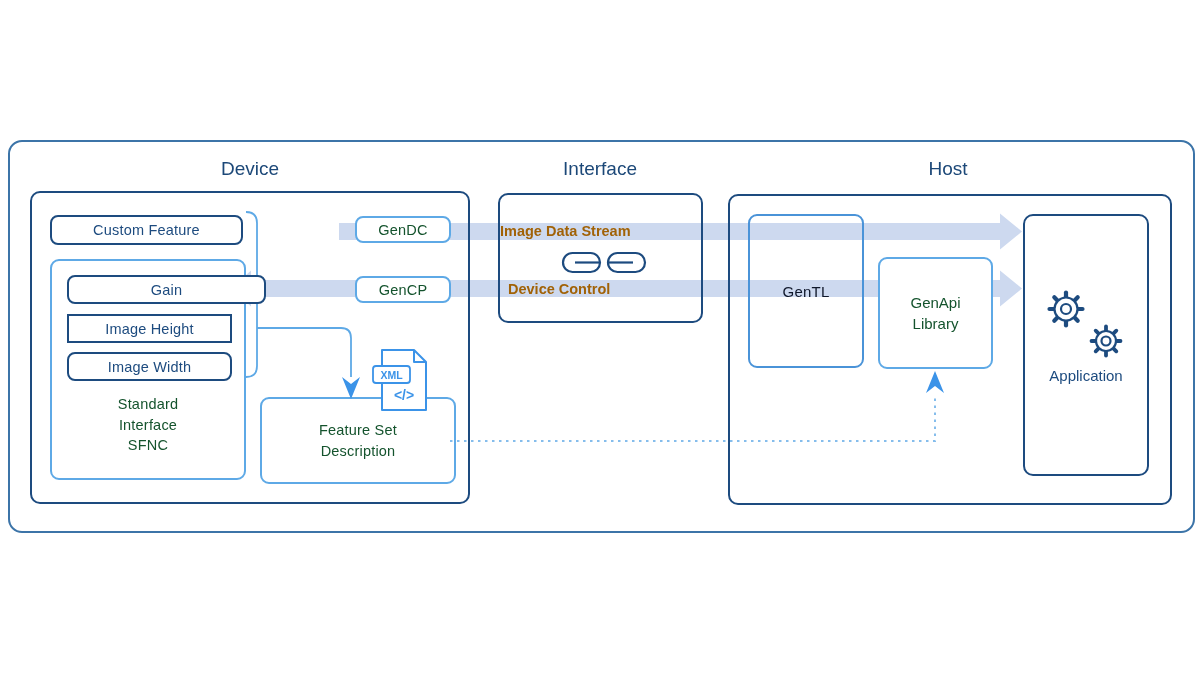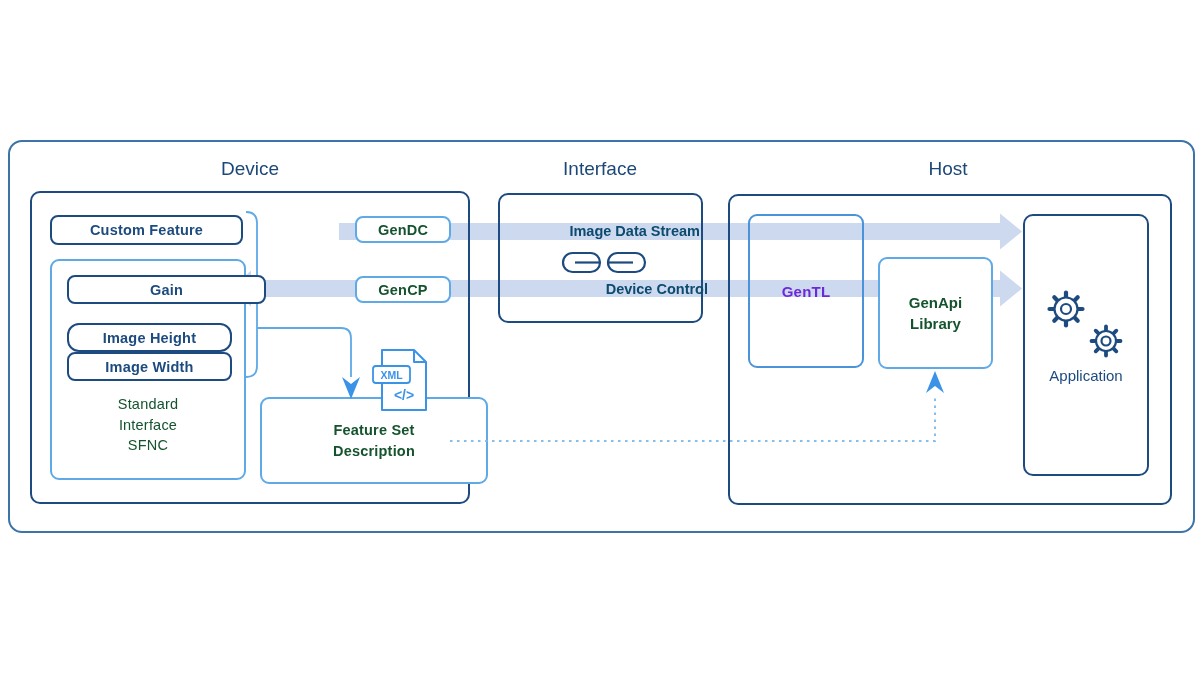--- a/index.html
+++ b/index.html
@@ -8,28 +8,28 @@
     font-family:"Liberation Sans","DejaVu Sans",sans-serif;
   }
   svg.layer{position:absolute;left:0;top:0;pointer-events:none;}
   .under{z-index:1;}
   .over{z-index:3;}
   .box{position:absolute;box-sizing:border-box;z-index:2;border-radius:9px;background:transparent;}
   .navy{border:2px solid #1d4b7f;}
   .lite{border:2px solid #5ea9e6;}
   .blite{border:2px solid #4a93d8;}
   .bg-white{background:#ffffff;}
-  .lbl{display:flex;align-items:center;justify-content:center;text-align:left;font-weight:bold;}
+  .lbl{display:flex;align-items:center;justify-content:center;text-align:left;}
   .col{flex-direction:column;}
   .t-navy{color:#1d4b7f;}
   .t-blue{color:#14532d;}
   .fs{font-size:14.5px;letter-spacing:.2px;}
   .title{position:absolute;z-index:2;text-align:center;font-size:19px;color:#1c4878;}
   .caption{position:absolute;z-index:2;text-align:center;line-height:20.5px;}
-  .bandlabel{position:absolute;z-index:3;text-align:right;font-size:14.5px;font-weight:600;color:#0c4a6e;}
+  .bandlabel{position:absolute;z-index:3;text-align:left;font-size:14.5px;font-weight:600;color:#a16207;}
 </style>
 </head>
 <body>
 
 <div class="canvas">
 
   <svg class="layer under" width="1200" height="675">
 
     <polygon points="339,223 1000,223 1000,213.5 1022,231.5 1000,249.5 1000,240 339,240" fill="#cdd9ef"></polygon>
 
@@ -47,41 +47,41 @@
 
   <div class="title" style="left:150px;top:158px;width:200px;">Device</div>
   <div class="title" style="left:500px;top:158px;width:200px;">Interface</div>
   <div class="title" style="left:848px;top:158px;width:200px;">Host</div>
 
   <div class="box navy bg-white lbl fs t-navy" style="left:50px;top:215px;width:193px;height:30px;border-radius:8px;">Custom Feature</div>
 
   <div class="box lite" style="left:50px;top:259px;width:196px;height:221px;"></div>
 
   <div class="box navy bg-white lbl fs t-navy" style="left:67px;top:275px;width:199px;height:29px;border-radius:8px;">Gain</div>
-  <div class="box navy bg-white lbl fs t-navy" style="left:67px;top:314px;width:165px;height:29px;border-radius:12px;margin-top:9px;">Image Height</div>
+  <div class="box navy bg-white lbl fs t-navy" style="left:67px;top:314px;width:165px;height:29px;border-radius:0;">Image Height</div>
   <div class="box navy bg-white lbl fs t-navy" style="left:67px;top:352px;width:165px;height:29px;border-radius:8px;">Image Width</div>
 
   <div class="caption fs t-blue" style="left:50px;top:394px;width:196px;">
     <div>Standard</div>
     <div>Interface</div>
     <div>SFNC</div>
   </div>
 
-  <div class="box lite bg-white lbl col fs t-blue" style="left:260px;top:397px;width:228px;height:87px;line-height:21px;">
+  <div class="box lite bg-white lbl col fs t-blue" style="left:260px;top:397px;width:196px;height:87px;line-height:21px;">
     <div>Feature Set</div>
     <div>Description</div>
   </div>
 
   <div class="box lite bg-white lbl fs t-blue" style="left:355px;top:216px;width:96px;height:27px;border-radius:8px;">GenDC</div>
   <div class="box lite bg-white lbl fs t-blue" style="left:355px;top:276px;width:96px;height:27px;border-radius:8px;">GenCP</div>
 
   <div class="bandlabel" style="left:500px;top:223px;width:200px;">Image Data Stream</div>
   <div class="bandlabel" style="left:500px;top:281px;width:200px;margin-left:8px;">Device Control</div>
 
-  <div class="box blite lbl fs" style="left:748px;top:214px;width:116px;height:154px;color:#6d28d9;font-size:15px;">GenTL</div>
+  <div class="box blite lbl fs" style="left:748px;top:214px;width:116px;height:154px;color:#0f172a;font-size:15px;">GenTL</div>
 
   <div class="box lite bg-white lbl col t-blue" style="left:878px;top:257px;width:115px;height:112px;font-size:15px;line-height:21px;">
     <div>GenApi</div>
     <div>Library</div>
   </div>
 
   <div class="box navy bg-white" style="left:1023px;top:214px;width:126px;height:262px;border-radius:10px;"></div>
   <div class="caption t-navy" style="left:1023px;top:366px;width:126px;font-size:15px;z-index:3;">Application</div>
 
   <svg class="layer over" width="1200" height="675">

